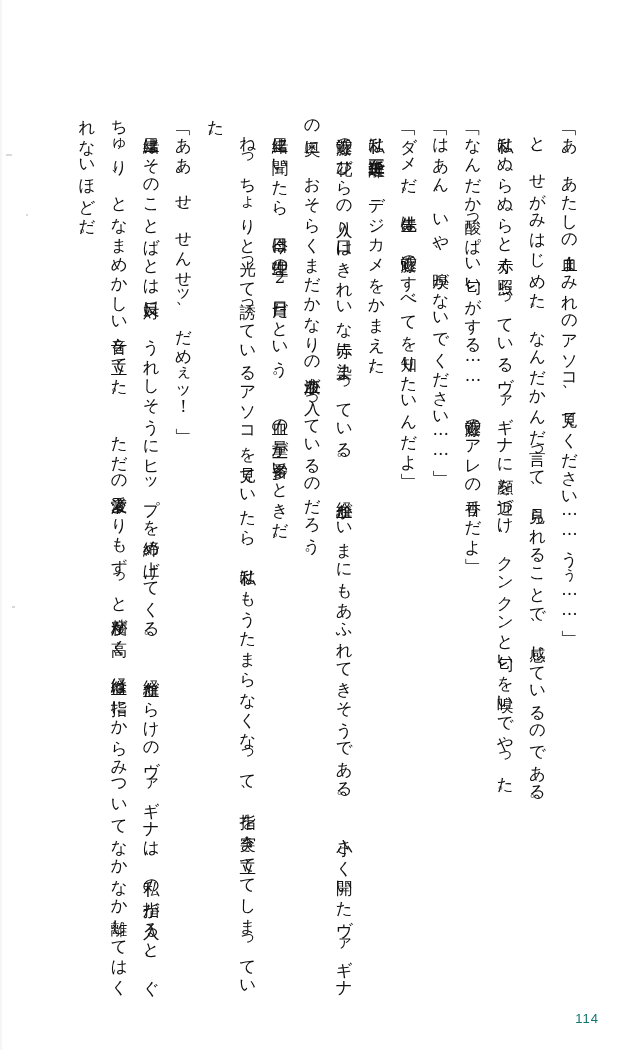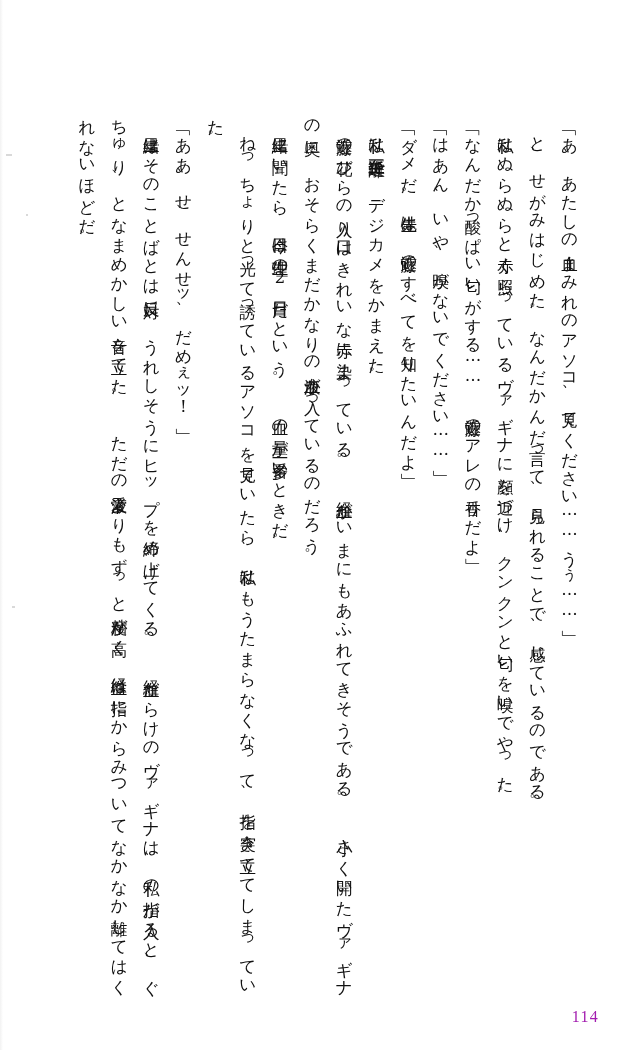--- a/index.html
+++ b/index.html
@@ -45,23 +45,23 @@
     margin: 0;
     padding: 0;
     text-indent: 1em;
   }
 
   
   .folio {
     position: absolute;
     right: 44px;
     bottom: 24px;
-    font-size: 16px;
-    font-family: Liberation Serif, serif;
-    color: #a21caf;
+    font-size: 13px;
+    font-family: Liberation Sans, sans-serif;
+    color: #0f766e;
     letter-spacing: 0.08em;
   }
 
   
   .scan-mark {
     position: absolute;
     background: #d9d9d9;
   }
   .mark-a { left: 6px; top: 154px; width: 6px; height: 2px; }
   .mark-b { left: 26px; top: 214px; width: 2px; height: 2px; }

